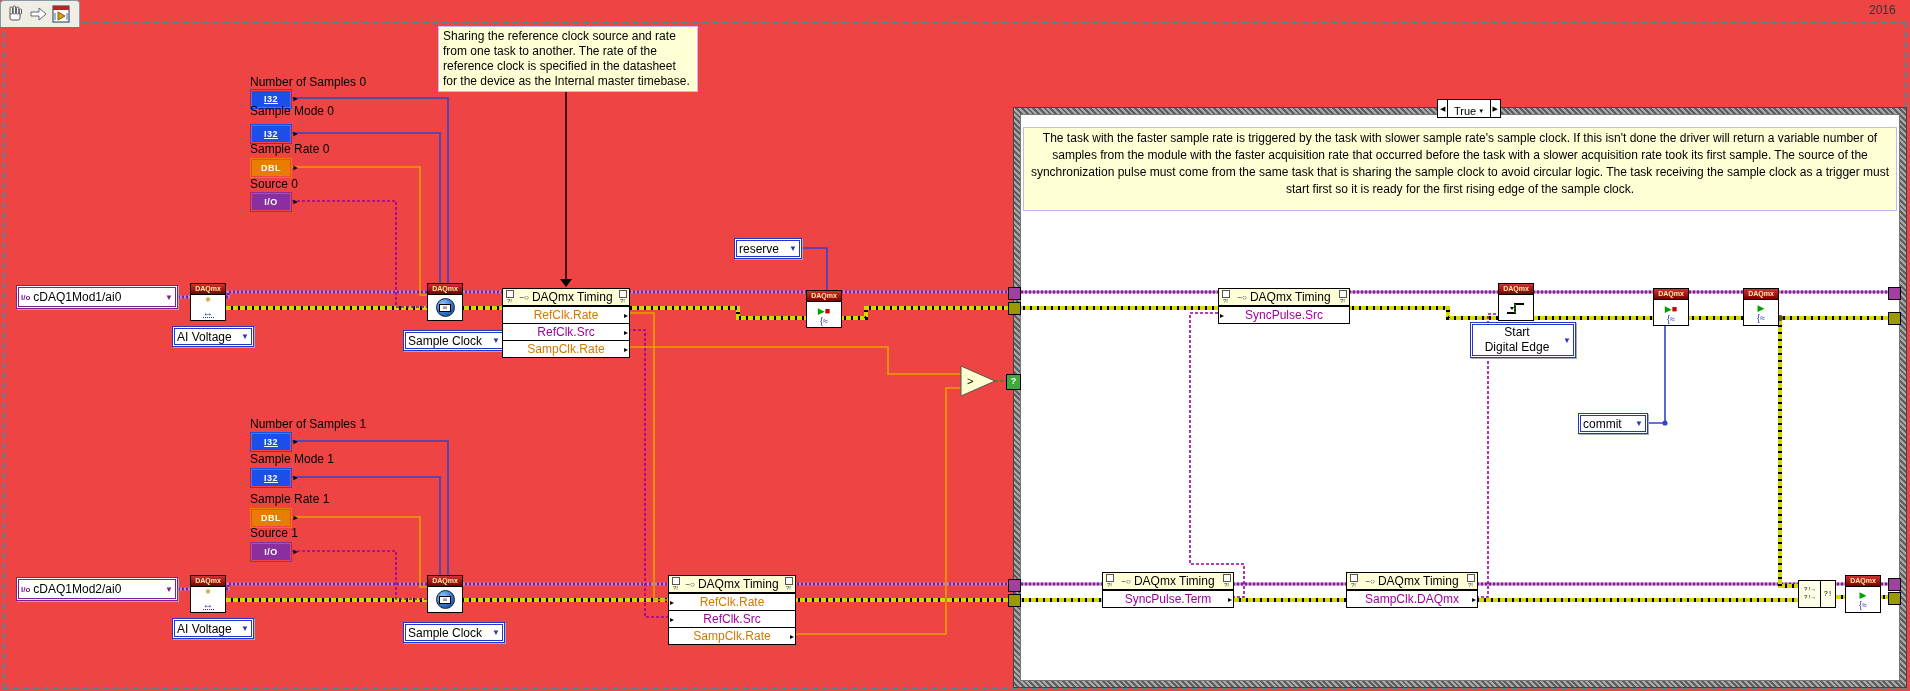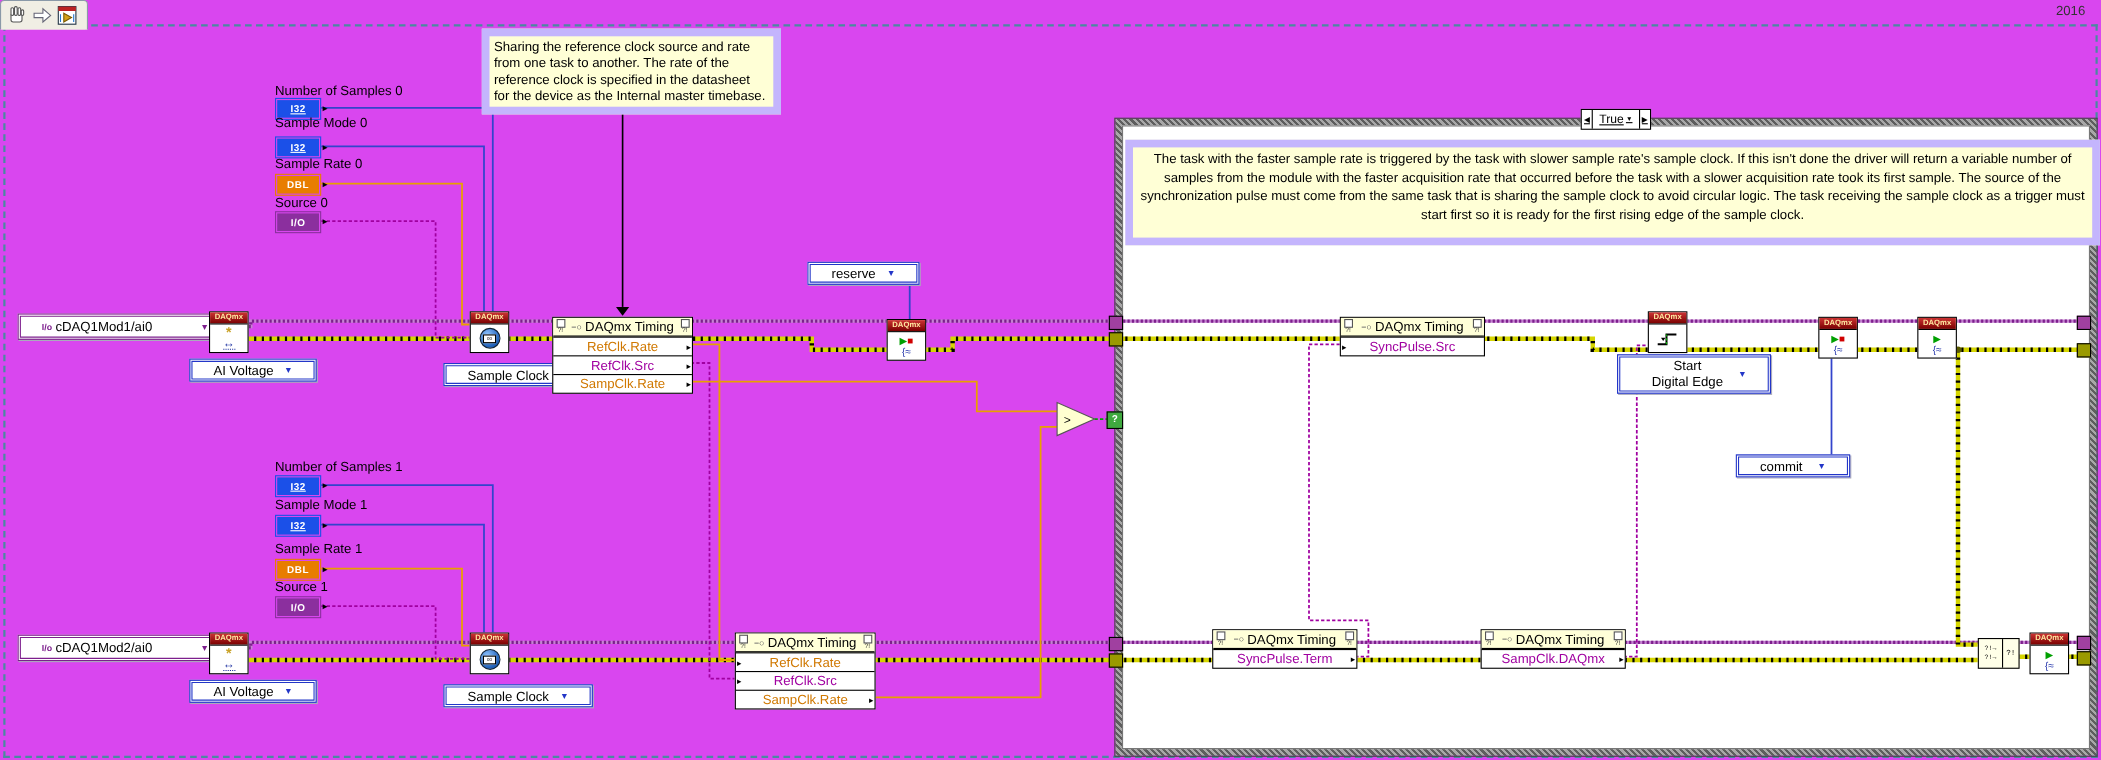--- a/index.html
+++ b/index.html
@@ -1,41 +1,41 @@
 <!DOCTYPE html>
 <html><head>
 <meta charset="utf-8">
 <style>
   html,body{margin:0;padding:0;background:#FFFFFF;}
-  #stage{position:relative;width:1910px;height:691px;background:#d946ef;overflow:hidden;
+  #stage{position:relative;width:1910px;height:691px;background:#ef4444;overflow:hidden;
          font-family:"Liberation Sans",sans-serif;color:#000;}
   .abs{position:absolute;}
   
   .diagram-border{left:3px;top:22px;width:1900px;height:663px;border:2px dashed #4A89A0;z-index:0;}
   
   .toolbar{left:0;top:0;width:74px;height:26px;background:#F0EEE4;border:1px solid #8A99A8;
            border-bottom:none;border-radius:4px 4px 0 0;display:flex;align-items:center;gap:3px;
            padding-left:4px;z-index:6;}
   .tbicon{width:20px;height:20px;display:flex;align-items:center;justify-content:center;}
   
-  .comment{background:#FFFFD6;border:7px solid #c4b5fd;font-size:12px;line-height:15px;
+  .comment{background:#FFFFD6;border:1px solid #c4b5fd;font-size:12px;line-height:15px;
            padding:2px 4px;white-space:pre-line;z-index:3;}
   .comment.center{text-align:center;}
   
   .lbl{font-size:12px;z-index:3;white-space:nowrap;}
   
   .term{width:38px;height:16px;padding:1px;z-index:3;}
   .term .inner{width:100%;height:100%;display:flex;align-items:center;justify-content:center;
                color:#fff;font-weight:bold;font-size:9px;letter-spacing:.5px;position:relative;}
   .term .oarr{position:absolute;right:-8px;top:3px;font-size:8px;color:#000;}
   .t-i32{border:1px solid #1B50E8;} .t-i32 .inner{background:#1B50E8;text-decoration:underline;}
   .t-dbl{border:1px solid #E87D00;} .t-dbl .inner{background:#E87D00;}
   .t-io {border:1px solid #8B2F9E;} .t-io  .inner{background:#8B2F9E;}
   
-  .dd{background:#fff;display:flex;align-items:center;font-size:12px;padding:0 21px;z-index:3;
+  .dd{background:#fff;display:flex;align-items:center;font-size:12px;padding:0 4px;z-index:3;
       border:1px solid #2336C8;box-shadow:inset 0 0 0 1px #fff,inset 0 0 0 2px #2336C8,1px 1px 0 #AAB;}
   .dd .darr{margin-left:auto;color:#2336C8;font-size:8px;padding-left:4px;}
   .dd.purple{border-color:#7D1F8D;box-shadow:inset 0 0 0 1px #fff,inset 0 0 0 2px #7D1F8D,1px 1px 0 #AAB;}
   .dd.purple .darr{color:#7D1F8D;}
   .ioglyph{font-size:8px;color:#7D1F8D;font-weight:bold;margin-right:3px;}
   
   .vi{background:#fff;border:1px solid #000;z-index:3;}
   .vi .hdr{height:10px;background:linear-gradient(#C33,#7A0000);border-bottom:1px solid #000;
            color:#FFE8A0;font-size:7px;font-weight:bold;text-align:center;line-height:10px;}
   .vi .body{height:calc(100% - 11px);display:flex;flex-direction:column;align-items:center;
@@ -60,21 +60,21 @@
   .pn-row{height:16px;border-top:1px solid #000;display:flex;align-items:center;
           justify-content:center;font-size:12px;position:relative;}
   .pn-row .oarr{position:absolute;right:1px;font-size:8px;color:#000;}
   .pn-row .iarr{position:absolute;left:1px;font-size:8px;color:#000;}
   .c-orange{color:#D07800;} .c-purple{color:#A000A0;}
   
   .case-frame{left:1013px;top:107px;width:892px;height:579px;z-index:1;border:1px solid #444;
       background:repeating-linear-gradient(45deg,#A8A8A8 0 2px,#5E5E5E 2px 4px);}
   .case-inner{position:absolute;left:6px;top:6px;right:6px;bottom:6px;background:#fff;border:1px solid #777;}
   .case-selector{left:1437px;top:99px;width:62px;height:17px;background:#fff;border:1px solid #000;
-      display:flex;align-items:center;z-index:5;font-size:11px;text-decoration:underline;}
+      display:flex;align-items:flex-end;z-index:5;font-size:11px;}
   .case-selector .btn{font-size:7px;padding:0 2px;border-right:1px solid #000;height:100%;
       display:flex;align-items:center;}
   .case-selector .btn.r{border-right:none;border-left:1px solid #000;}
   .case-selector .val{flex:1;text-align:center;display:flex;align-items:center;justify-content:center;gap:2px;}
   .case-selector .val .darr{font-size:6px;}
   
   .tunnel{width:11px;height:11px;border:1px solid #000;z-index:5;}
   .tn-purple{background:#A040A0;} .tn-olive{background:#9A9A00;}
   .tn-bool{background:#3FA93F;color:#fff;font-size:9px;font-weight:bold;text-align:center;
            line-height:12px;width:13px;height:14px;}

